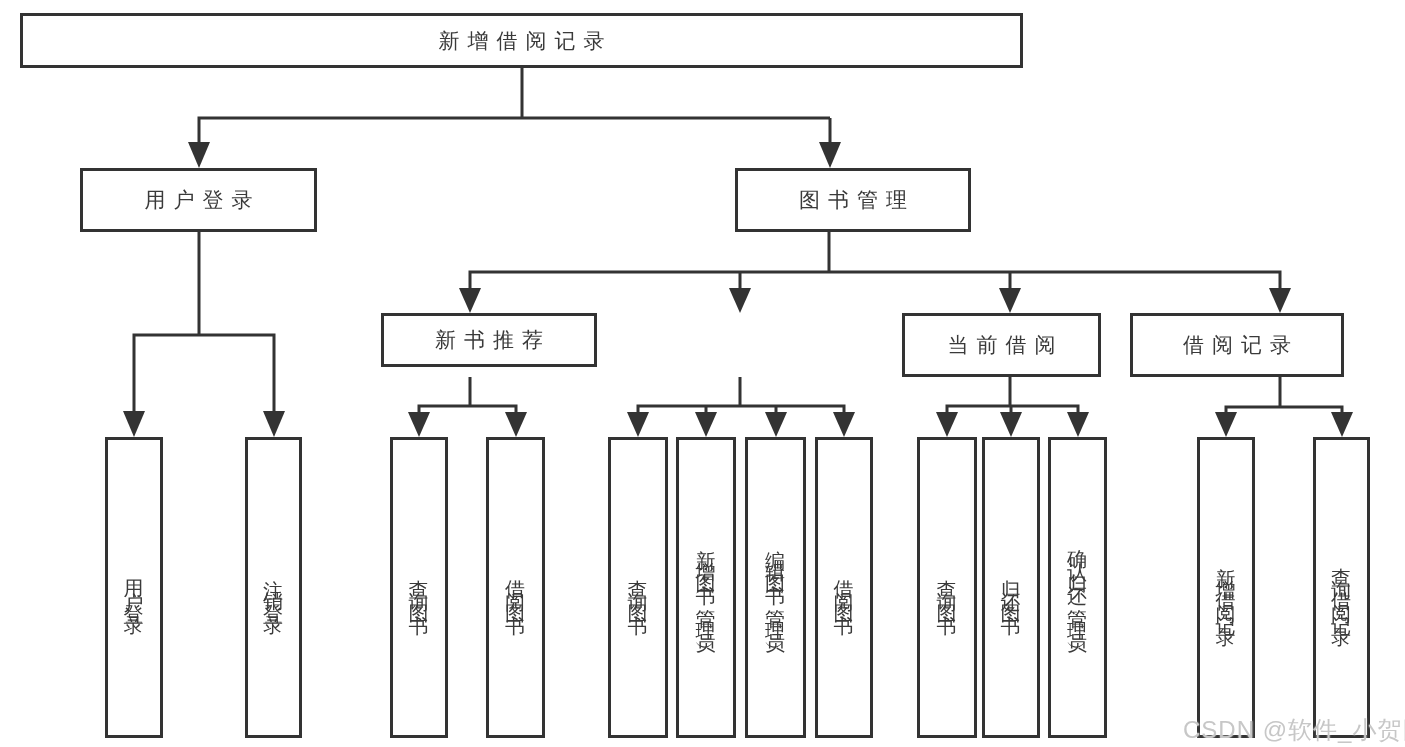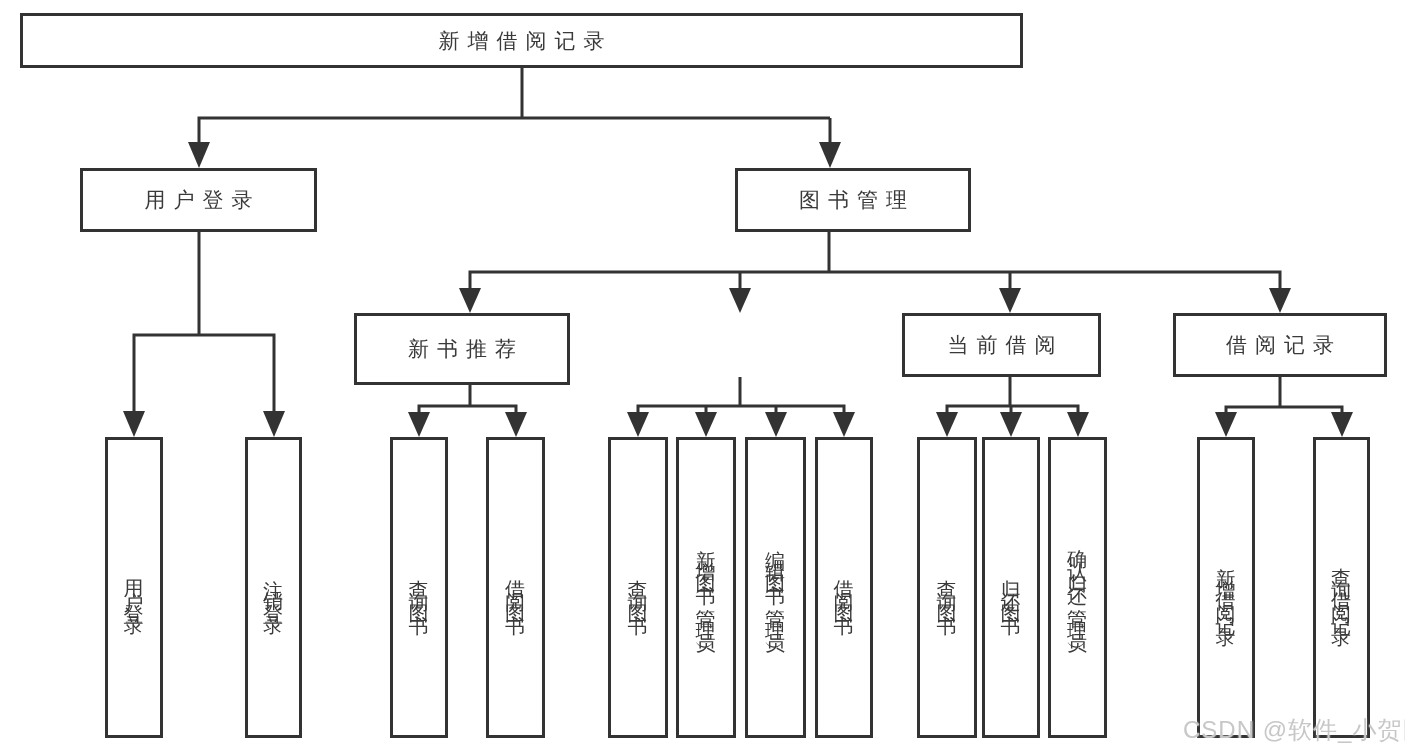--- a/index.html
+++ b/index.html
@@ -97,23 +97,23 @@
       <polygon points="1215,412 1237,412 1226,437"></polygon>
       <polygon points="1331,412 1353,412 1342,437"></polygon>
     </g>
   </svg>
 
   <div class="node hbox" style="left:20px; top:13px; width:1003px; height:55px;">新增借阅记录</div>
 
   <div class="node hbox" style="left:80px; top:168px; width:237px; height:64px;">用户登录</div>
   <div class="node hbox" style="left:711px; top:168px; width:236px; height:64px;margin-left:24px;">图书管理</div>
 
-  <div class="node hbox" style="left:354px; top:313px; width:216px; height:72px;">新书推荐</div>
+  <div class="node hbox" style="left:381px; top:313px; width:216px; height:54px;">新书推荐</div>
   <div class="node hbox" style="left:902px; top:313px; width:199px; height:64px;">当前借阅</div>
-  <div class="node hbox" style="left:1173px; top:313px; width:214px; height:64px;">借阅记录</div>
+  <div class="node hbox" style="left:1130px; top:313px; width:214px; height:64px;">借阅记录</div>
 
   <div class="node vbox" style="left:105px; top:437px; width:58px; height:301px;">用户登录</div>
   <div class="node vbox" style="left:245px; top:437px; width:57px; height:301px;">注销登录</div>
 
   <div class="node vbox" style="left:390px; top:437px; width:58px; height:301px;">查询图书</div>
   <div class="node vbox" style="left:486px; top:437px; width:59px; height:301px;">借阅图书</div>
 
   <div class="node vbox" style="left:608px; top:437px; width:60px; height:301px;">查询图书</div>
   <div class="node vbox" style="left:676px; top:437px; width:60px; height:301px;">新增图书（管理员）</div>
   <div class="node vbox" style="left:745px; top:437px; width:61px; height:301px;">编辑图书（管理员）</div>

